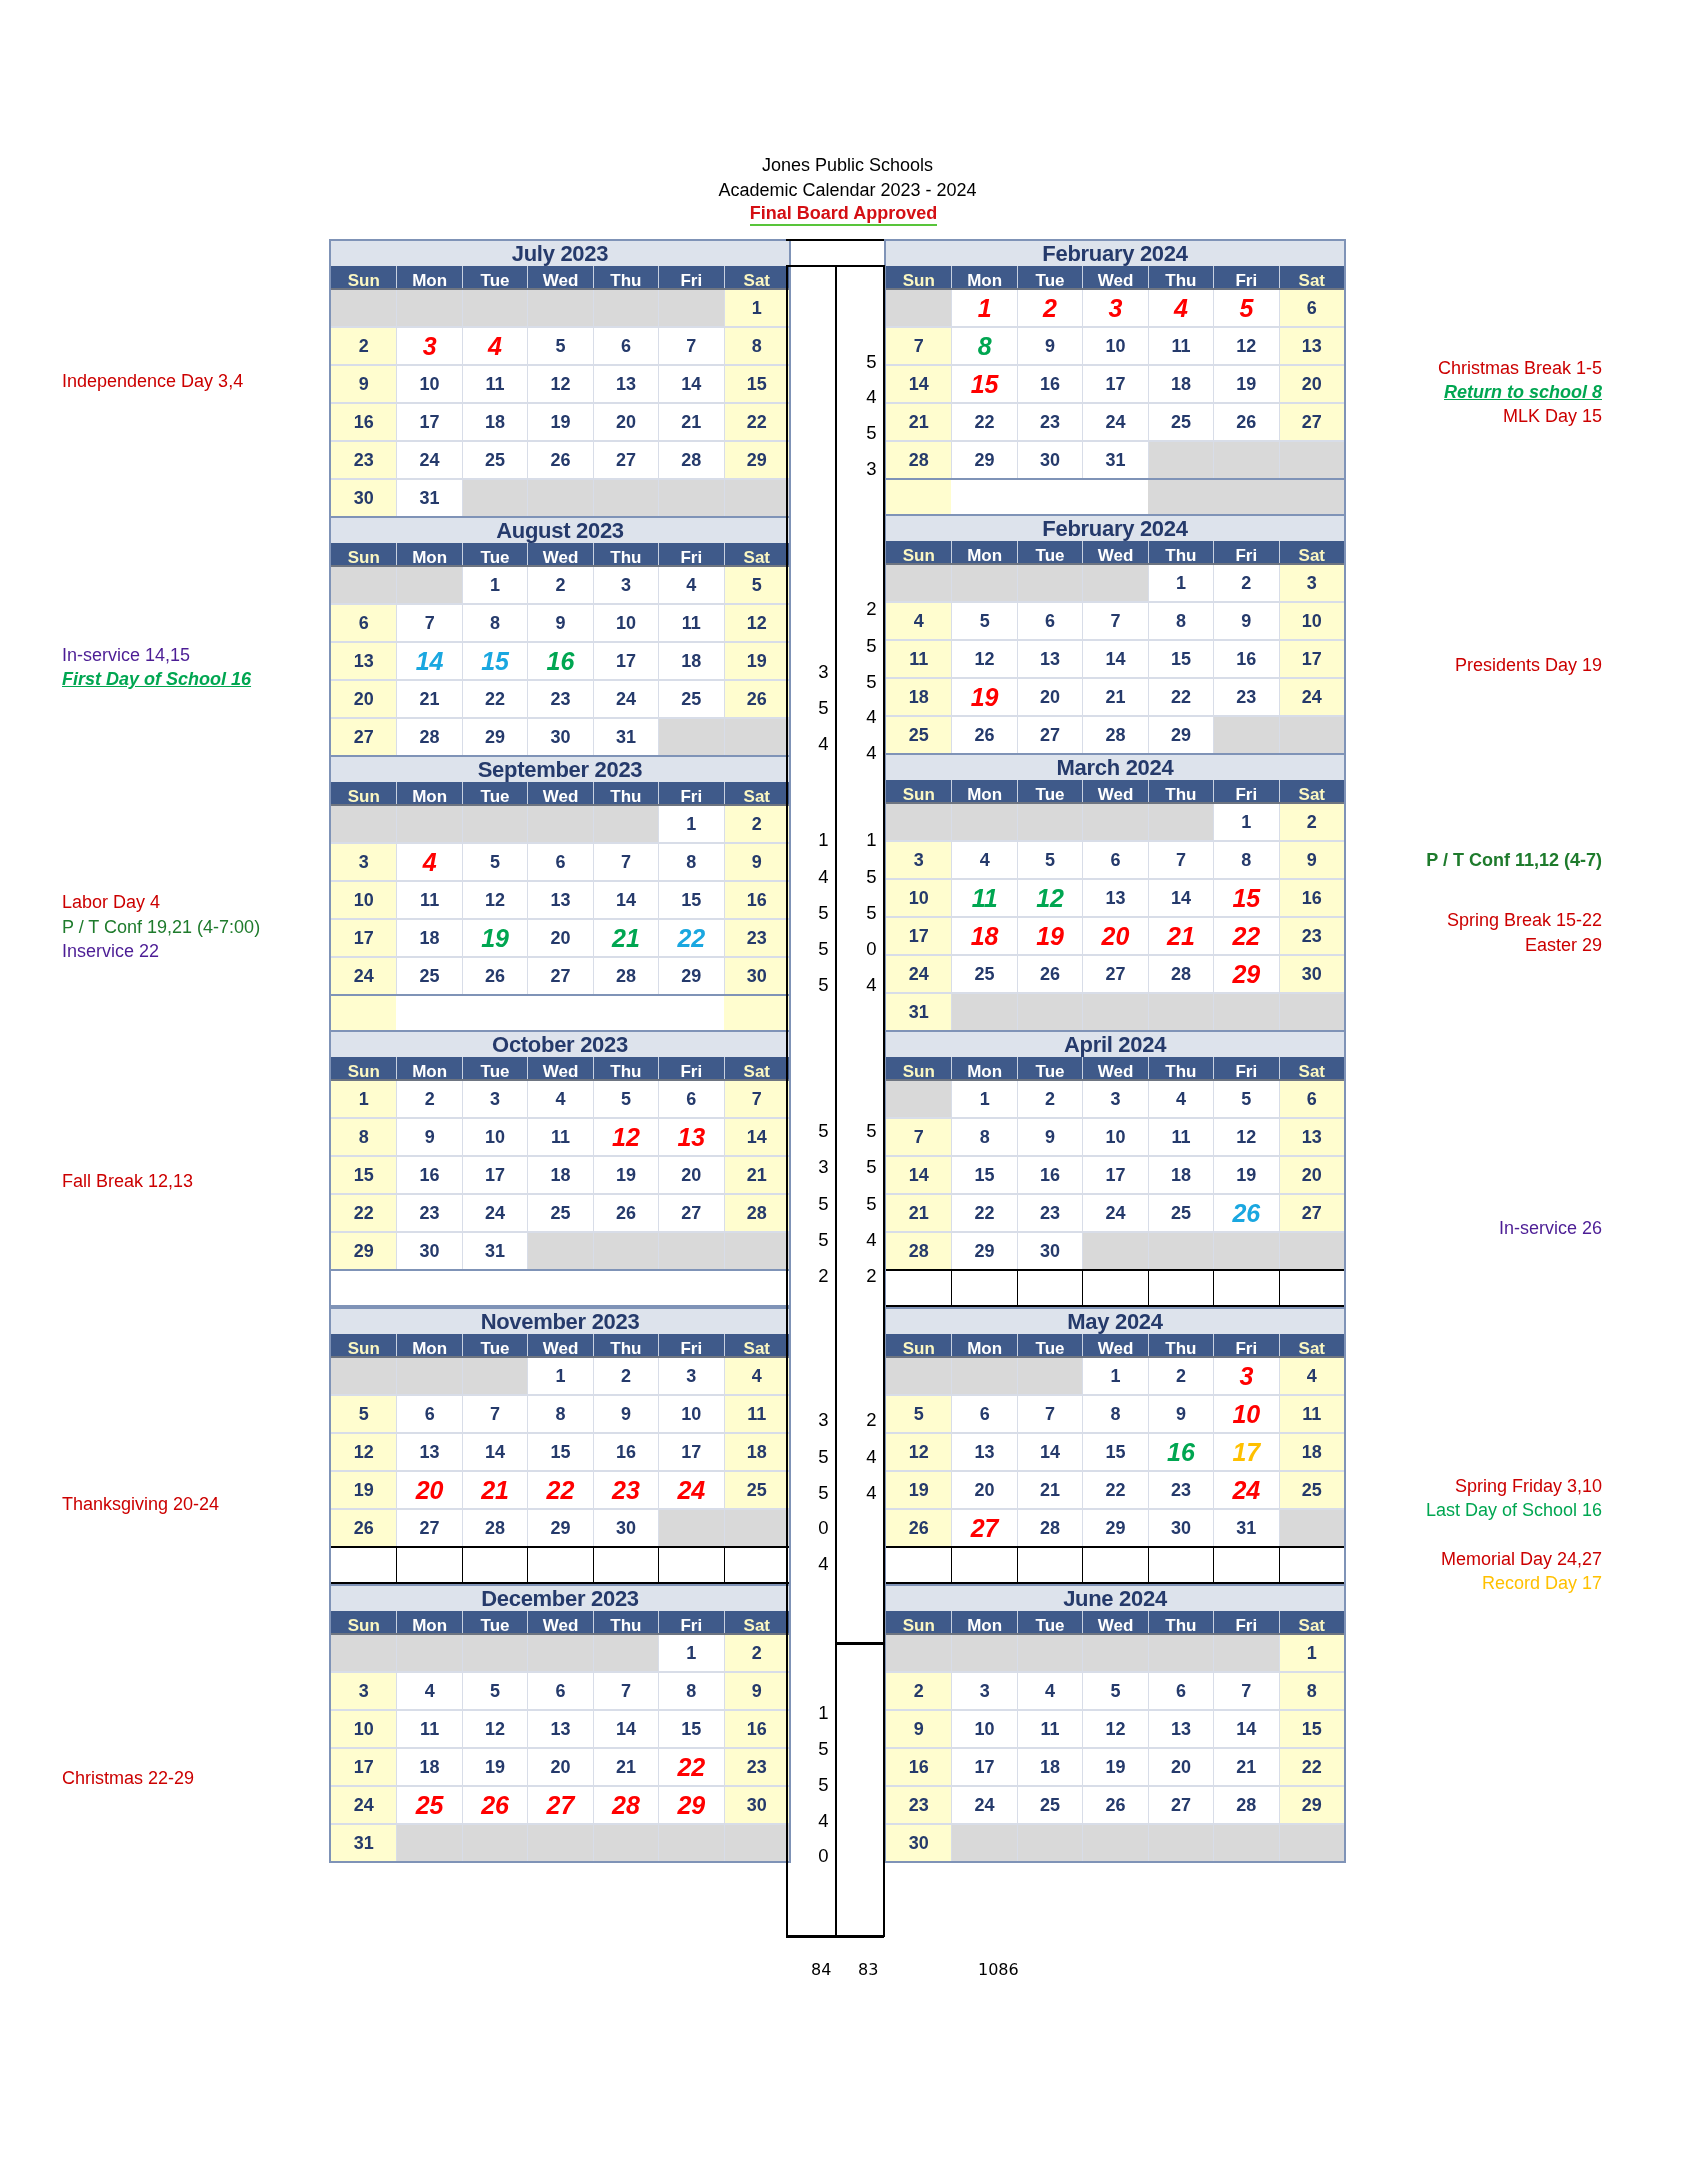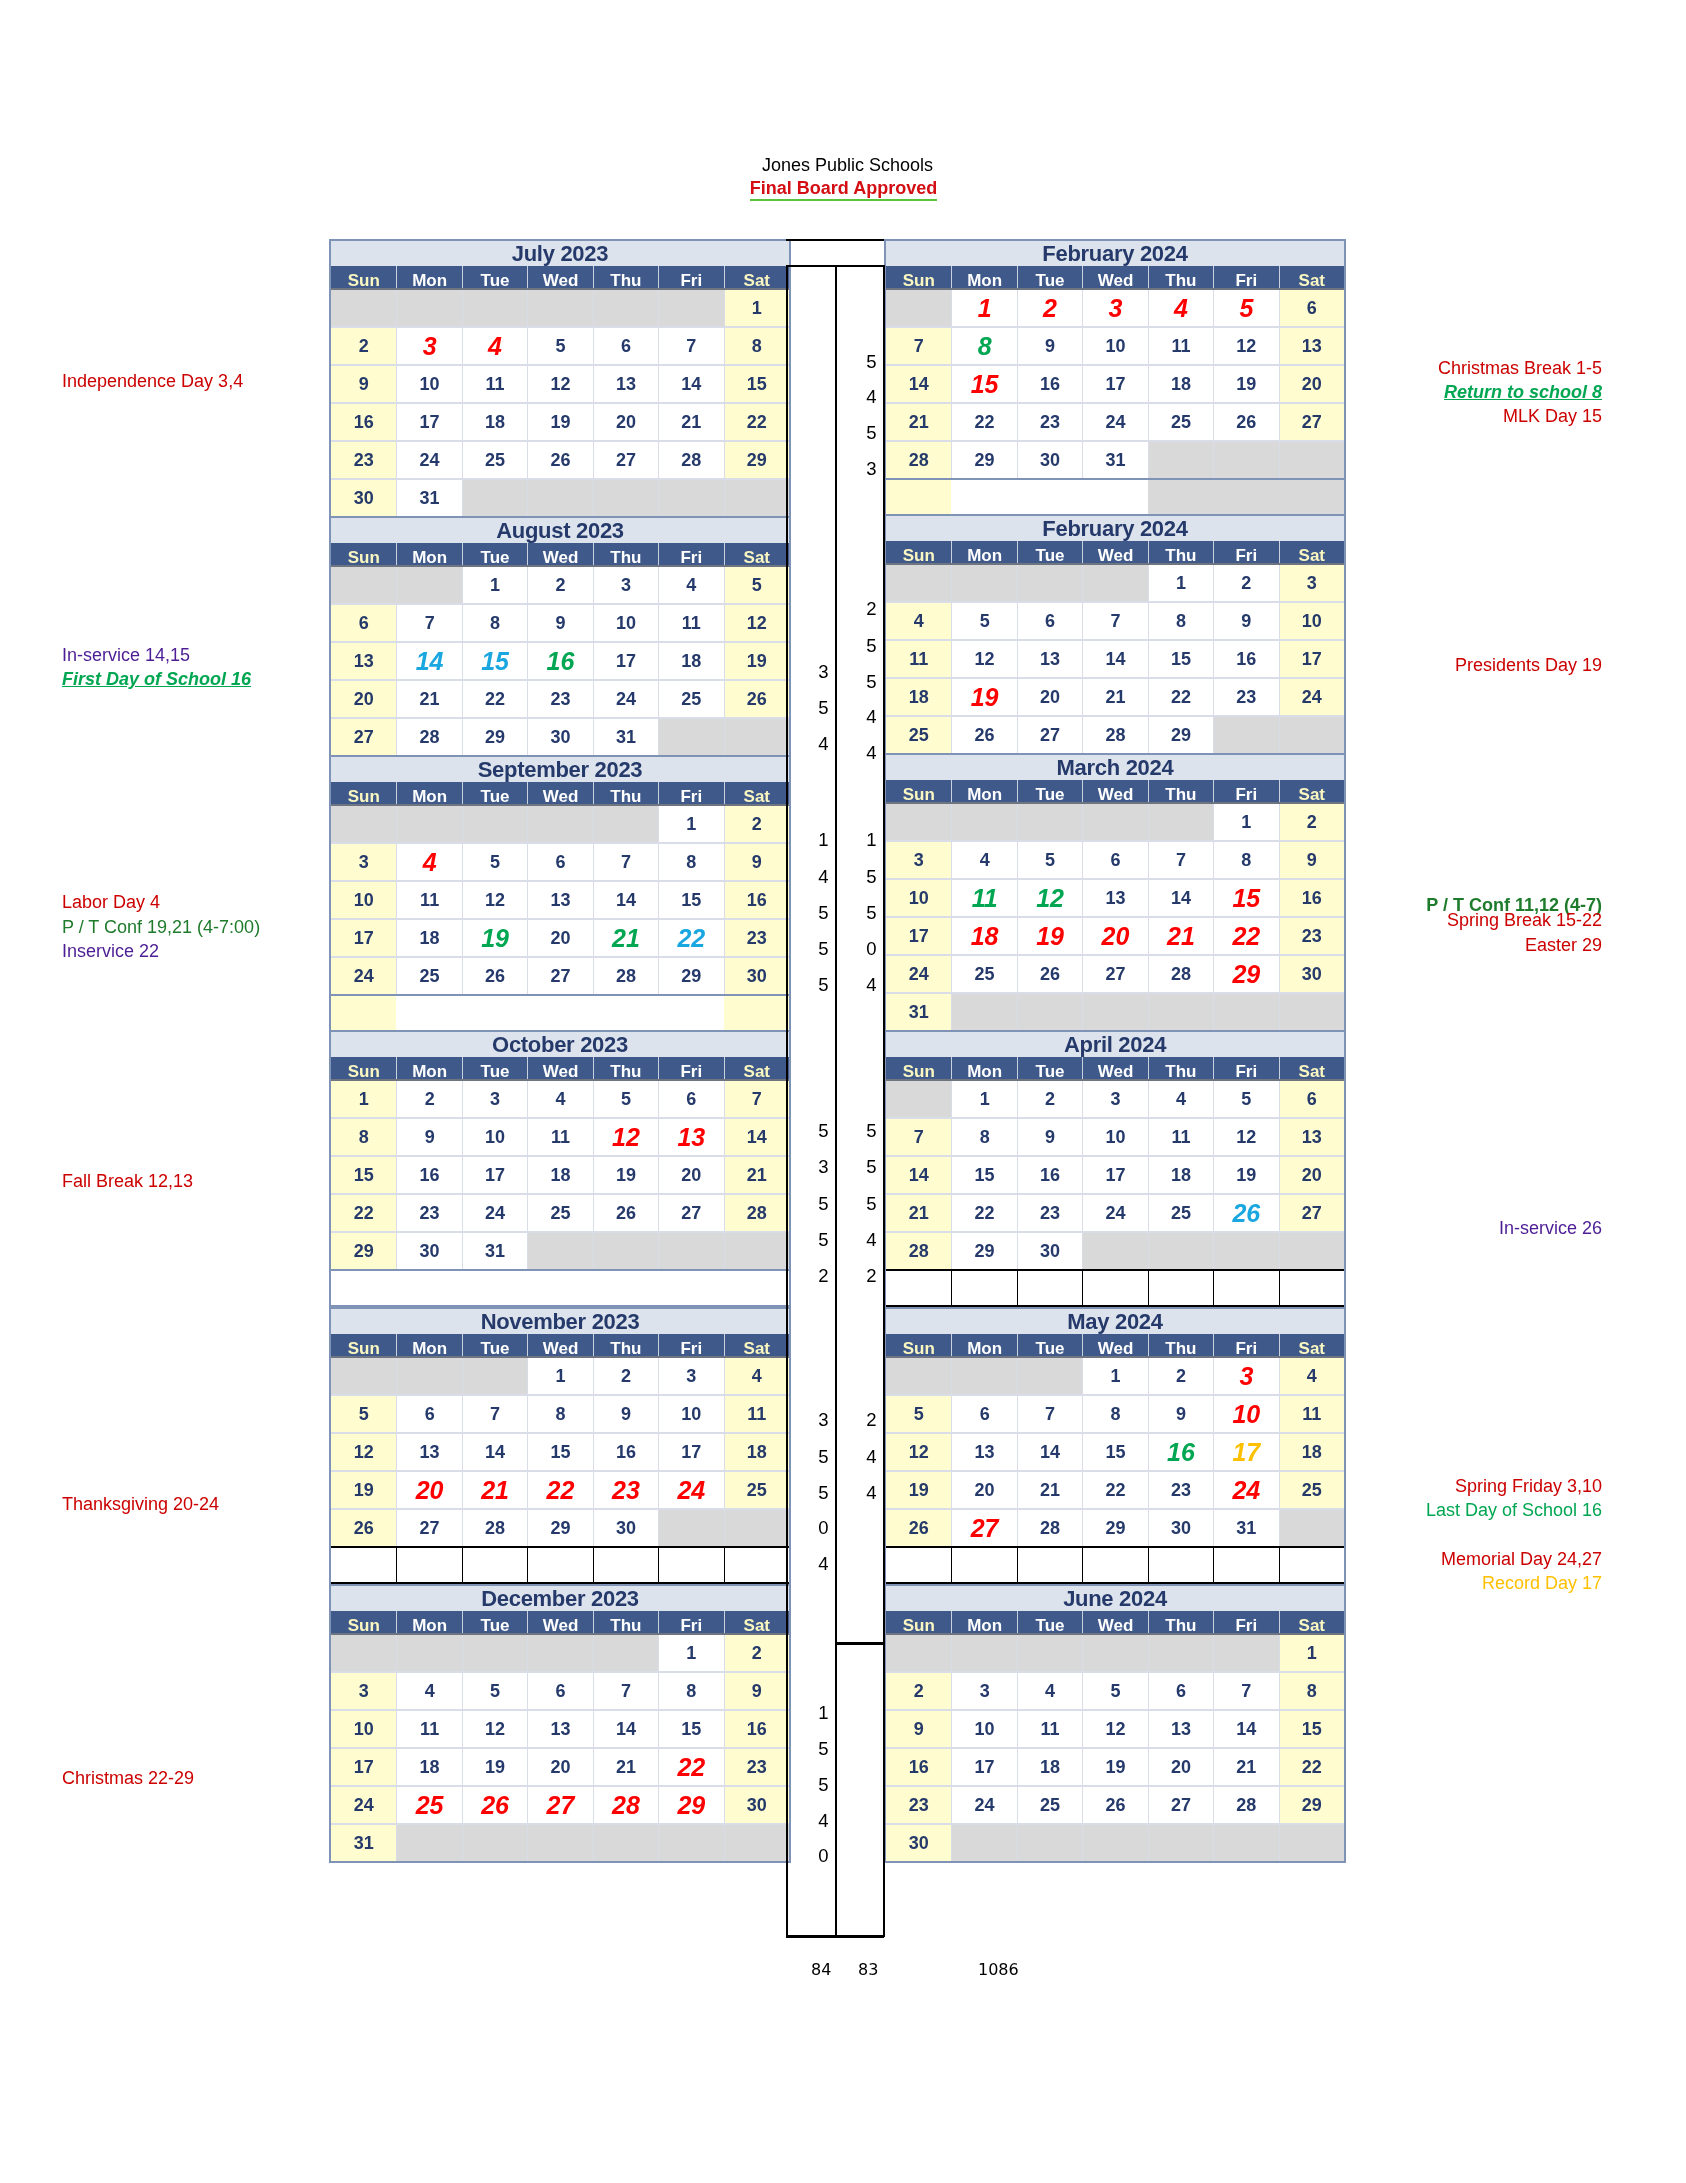--- a/index.html
+++ b/index.html
@@ -43,20 +43,21 @@
   .n-bold{font-weight:bold;}
   .mid-col{position:absolute;border-left:2px solid #000;border-right:2px solid #000;}
   .count{position:absolute;font-size:18.5px;color:#000;text-align:right;width:26.5px;}
   .totals{position:absolute;top:1960px;font-family:"DejaVu Sans",sans-serif;font-size:16px;color:#000;}
 </style>
 </head>
 <body>
 
 <div class="title-block">
   <div class="t1">Jones Public Schools</div>
+  <div class="t2">Academic Calendar 2023 - 2024</div>
   <div><span class="t3">Final Board Approved</span></div>
 </div>
 
 <div class="cal left" id="cal-left" style="top: 239px; border-left: 2px solid rgb(127, 147, 183); border-right: 2px solid rgb(127, 147, 183); border-bottom: 2px solid rgb(127, 147, 183);">
     <div class="month">
       <div class="month-title">July 2023</div>
       <div class="dow-row">
         <div class="dow wk">Sun</div>
         <div class="dow">Mon</div>
         <div class="dow">Tue</div>
@@ -892,21 +893,21 @@
 <div class="note left n-red" style="top:1169px;">Fall Break 12,13</div>
 <div class="note left n-red" style="top:1492px;">Thanksgiving 20-24</div>
 <div class="note left n-red" style="top:1766px;">Christmas 22-29</div>
 
 <div class="note right n-red" style="top:356px;">Christmas Break 1-5</div>
 <div class="note right n-green n-bold-ul" style="top:380px;">Return to school 8 </div>
 <div class="note right n-red" style="top:404px;">MLK Day 15</div>
 
 <div class="note right n-red" style="top:653px;text-align:right;">Presidents Day 19</div>
 
-<div class="note right n-dkgreen n-bold" style="top:893px;">P / T Conf 11,12 (4-7)</div>
+<div class="note right n-dkgreen n-bold" style="top:848px;">P / T Conf 11,12 (4-7)</div>
 <div class="note right n-red" style="top:908px;">Spring Break 15-22</div>
 <div class="note right n-red" style="top:933px;">Easter 29</div>
 
 <div class="note right n-cyan" style="top:1216px;">In-service 26</div>
 
 <div class="note right n-red" style="top:1474px;">Spring Friday 3,10</div>
 <div class="note right n-green" style="top:1498px;">Last Day of School 16</div>
 <div class="note right n-yellow" style="top:1571px;">Record Day 17</div>
 <div class="note right n-red" style="top:1547px;">Memorial Day 24,27</div>
 

